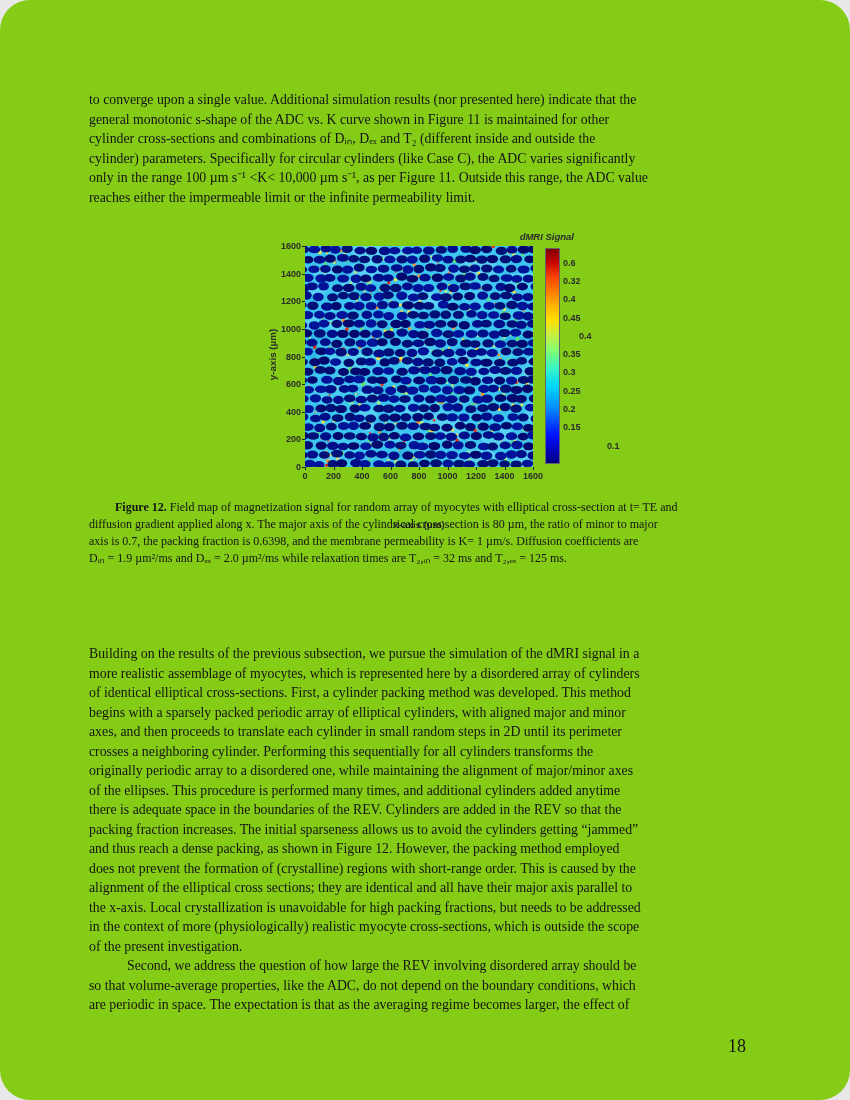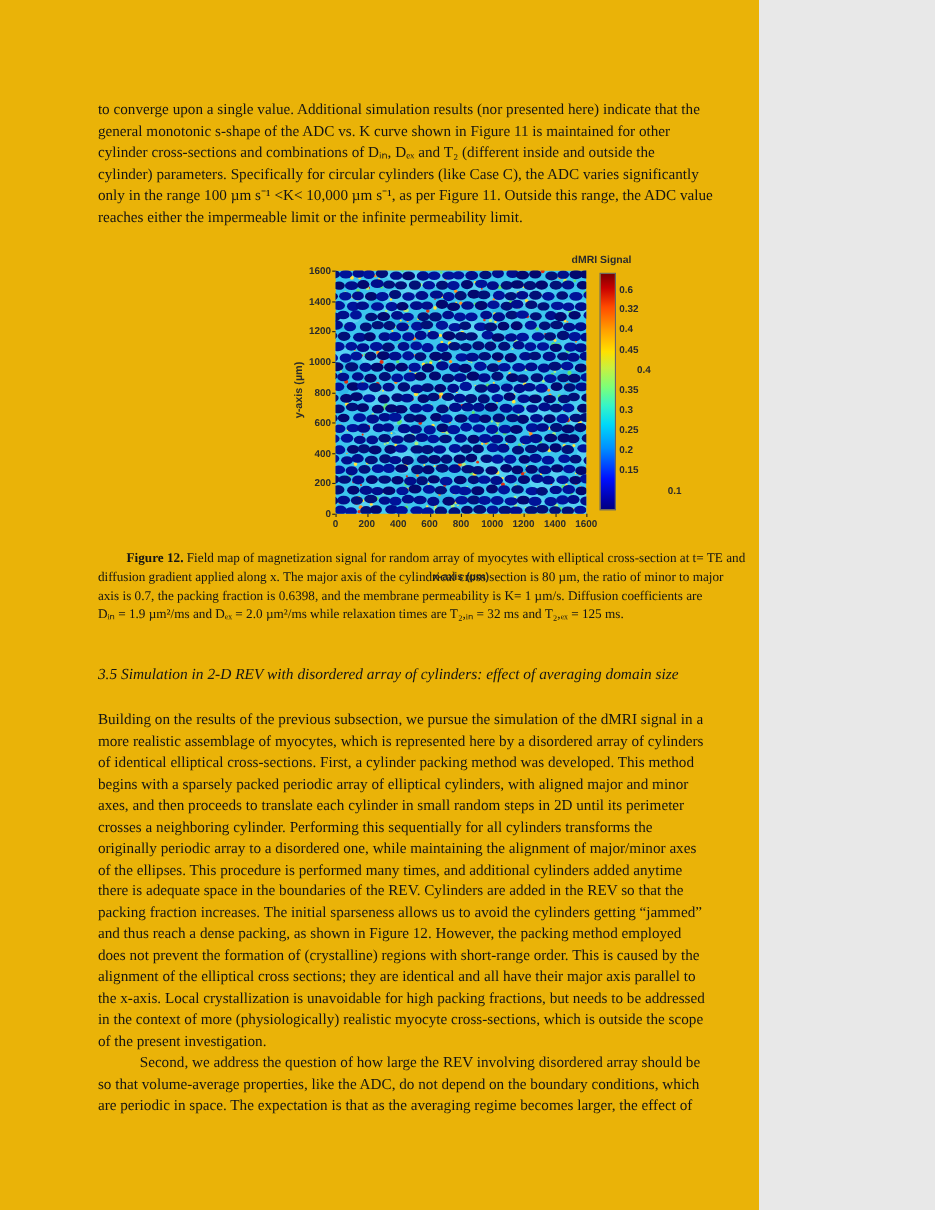--- a/index.html
+++ b/index.html
@@ -1,30 +1,30 @@
 <!DOCTYPE html>
 <html><head>
 <meta charset="utf-8">
 <style>
   html,body{margin:0;padding:0;background:#e8e8e8;}
-  .page{position:relative;width:690px;height:1100px;background:#eab308;overflow:hidden;
-        font-family:"Liberation Serif",serif;color:#141414;}
+  .page{position:relative;width:850px;height:1100px;background:#84cc16;overflow:hidden;
+        font-family:"Liberation Serif",serif;color:#141414;border-radius:30px;}
   .para{position:absolute;left:89px;width:678px;font-size:13.8px;line-height:19.5px;
         white-space:pre-line;}
   .heading{position:absolute;left:89px;width:678px;font-size:14px;font-style:italic;
         line-height:19px;}
   .caption{position:absolute;left:89px;top:499px;width:678px;font-size:12px;line-height:17px;
         white-space:pre-line;}
   .cap-label{font-weight:bold;margin-left:26px;}
   .pagenum{position:absolute;top:1036px;left:716px;width:42px;text-align:center;font-size:18px;}
   
   .figure{position:absolute;left:89px;top:230px;width:678px;height:264px;}
   .heatmap{position:absolute;left:216px;top:16px;width:228px;height:221px;}
   .figlabel{font-family:"Liberation Sans",sans-serif;font-weight:bold;color:#2b2b2b;}
-  .cb-title{position:absolute;left:415px;top:1px;width:70px;text-align:right;font-size:9.5px;}
+  .cb-title{position:absolute;left:415px;top:1px;width:70px;text-align:right;font-size:9.5px;font-style:italic;}
   .xlabel{position:absolute;left:216px;top:258px;width:228px;text-align:center;font-size:9.8px;margin-top:31px;}
   .ylabel{position:absolute;left:143px;top:119px;width:80px;text-align:center;font-size:9.8px;
         transform:rotate(-90deg);}
   .colorbar{position:absolute;left:456px;top:18px;width:13px;height:214px;border:1px solid #62656a;
         background:linear-gradient(to top,
           #00007f 0%, #0000a8 4%, #0010ff 13%, #0090ff 26%, #00d8f8 36%,
           #35f5c8 44%, #7dff78 52%, #c8f040 60%, #ffe000 67%, #ffa000 76%,
           #ff4a00 86%, #c80000 94%, #7f0000 100%);}
   .yticks,.xticks,.cbticks,.tickmarks{position:absolute;left:0;top:0;}
   .ytick{position:absolute;left:150px;width:62px;text-align:right;font-size:9px;line-height:10px;}
@@ -1131,21 +1131,20 @@
         <div class="tick-y" style="left: 213px; top: 209.375px;"></div>
         <div class="tick-y" style="left: 213px; top: 237px;"></div>
       </div>
   </div>
 
   <div class="caption"><span class="cap-label">Figure 12.</span><span> Field map of magnetization signal for random array of myocytes with elliptical cross-section at t= TE and
 diffusion gradient applied along x. The major axis of the cylindrical cross section is 80 µm, the ratio of minor to major
 axis is 0.7, the packing fraction is 0.6398, and the membrane permeability is K= 1 µm/s. Diffusion coefficients are
 Dᵢₙ = 1.9 µm²/ms and Dₑₓ = 2.0 µm²/ms while relaxation times are T₂,ᵢₙ = 32 ms and T₂,ₑₓ = 125 ms.</span></div>
 
-  <div class="heading" style="top:604px">3.5 Simulation in 2-D REV with disordered array of cylinders: effect of averaging domain size</div>
 
   <div class="para" id="para2" style="top:644px">Building on the results of the previous subsection, we pursue the simulation of the dMRI signal in a
 more realistic assemblage of myocytes, which is represented here by a disordered array of cylinders
 of identical elliptical cross-sections. First, a cylinder packing method was developed. This method
 begins with a sparsely packed periodic array of elliptical cylinders, with aligned major and minor
 axes, and then proceeds to translate each cylinder in small random steps in 2D until its perimeter
 crosses a neighboring cylinder. Performing this sequentially for all cylinders transforms the
 originally periodic array to a disordered one, while maintaining the alignment of major/minor axes
 of the ellipses. This procedure is performed many times, and additional cylinders added anytime
 there is adequate space in the boundaries of the REV. Cylinders are added in the REV so that the

